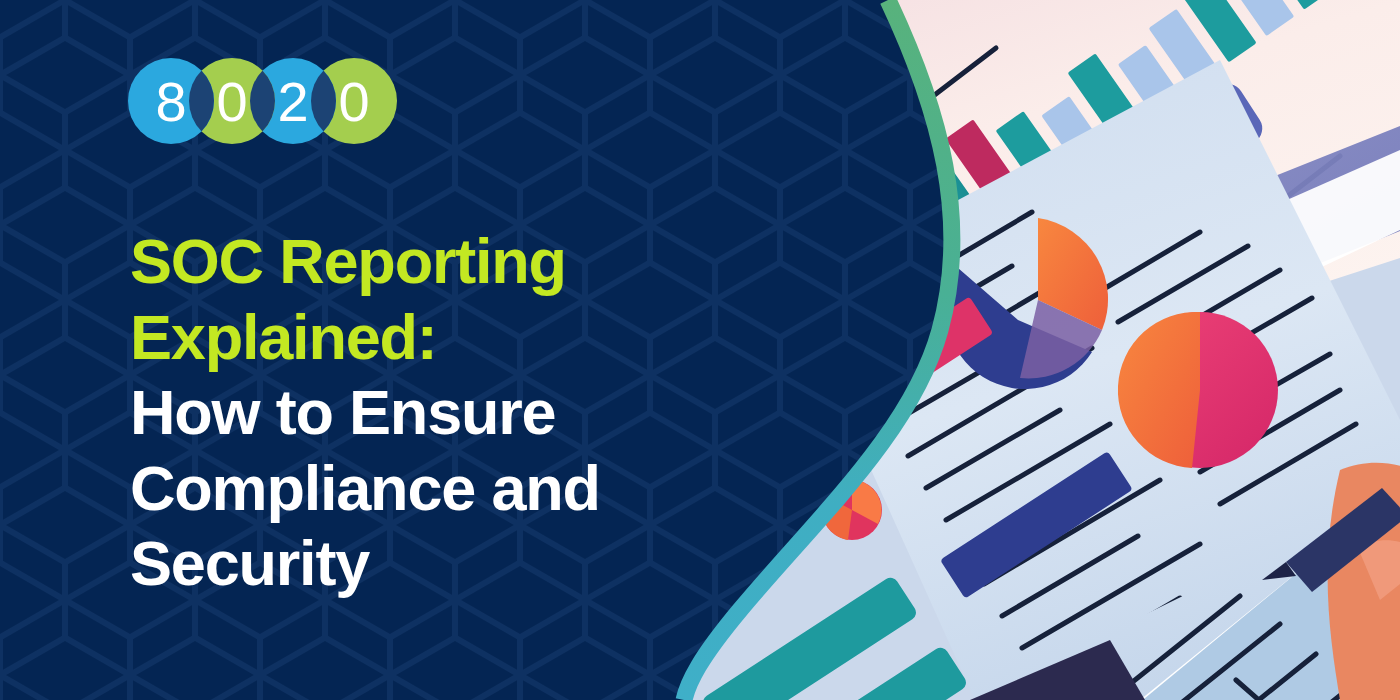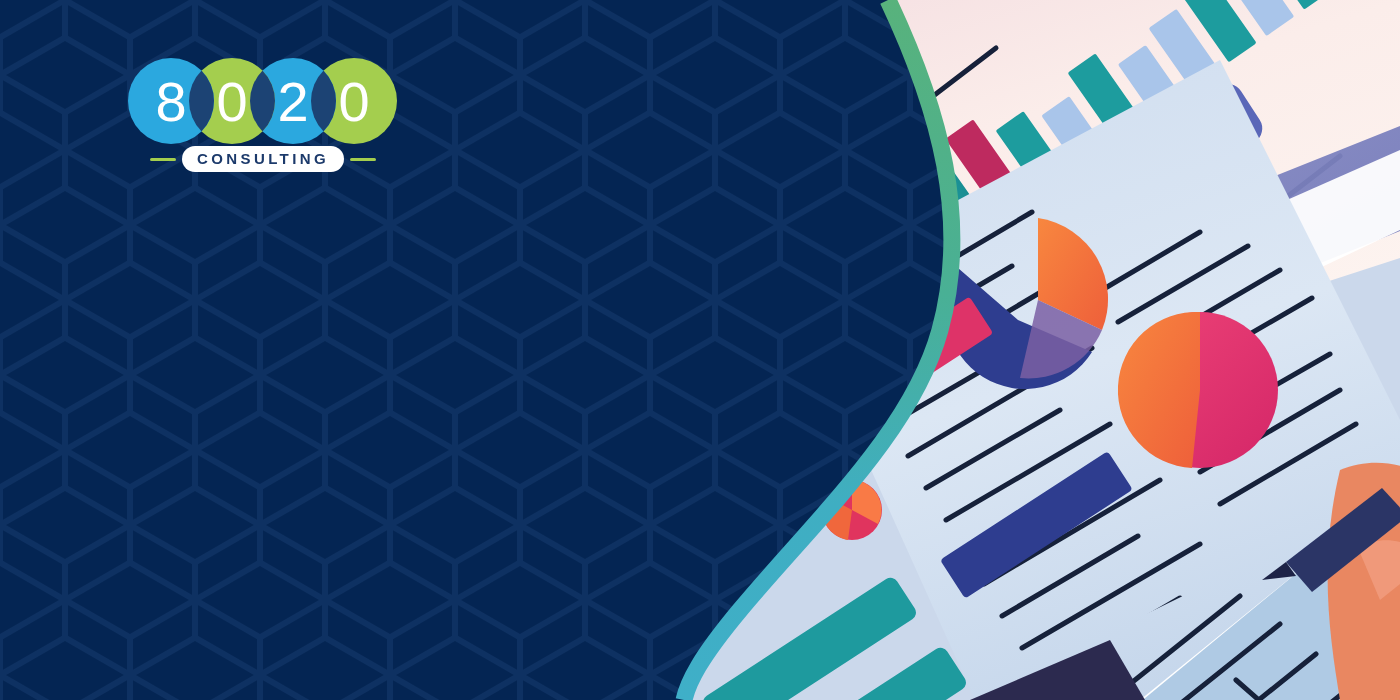--- a/index.html
+++ b/index.html
@@ -337,21 +337,23 @@
       </svg>
 
       <div style="position:absolute;left:0;top:0;width:270px;height:86px;z-index:8;">
         <span style="position:absolute;left:0;top:0;width:86px;height:86px;display:flex;align-items:center;justify-content:center;color:#fff;font-size:56px;">8</span>
         <span style="position:absolute;left:61px;top:0;width:86px;height:86px;display:flex;align-items:center;justify-content:center;color:#fff;font-size:56px;">0</span>
         <span style="position:absolute;left:122px;top:0;width:86px;height:86px;display:flex;align-items:center;justify-content:center;color:#fff;font-size:56px;">2</span>
         <span style="position:absolute;left:183px;top:0;width:86px;height:86px;display:flex;align-items:center;justify-content:center;color:#fff;font-size:56px;">0</span>
       </div>
     </div>
 
-    <div class="logo-bottom">
-      <span class="dash"></span>
-      <span class="pill">CONSULTING</span>
-      <span class="dash"></span>
-    </div>
   </div>
 
+  <div class="headline">
+    <span class="l-accent">SOC Reporting</span>
+    <span class="l-accent">Explained:</span>
+    <span class="l-white">How to Ensure</span>
+    <span class="l-white">Compliance and</span>
+    <span class="l-white">Security</span>
+  </div>
 
 </div>
 
 </body></html>

